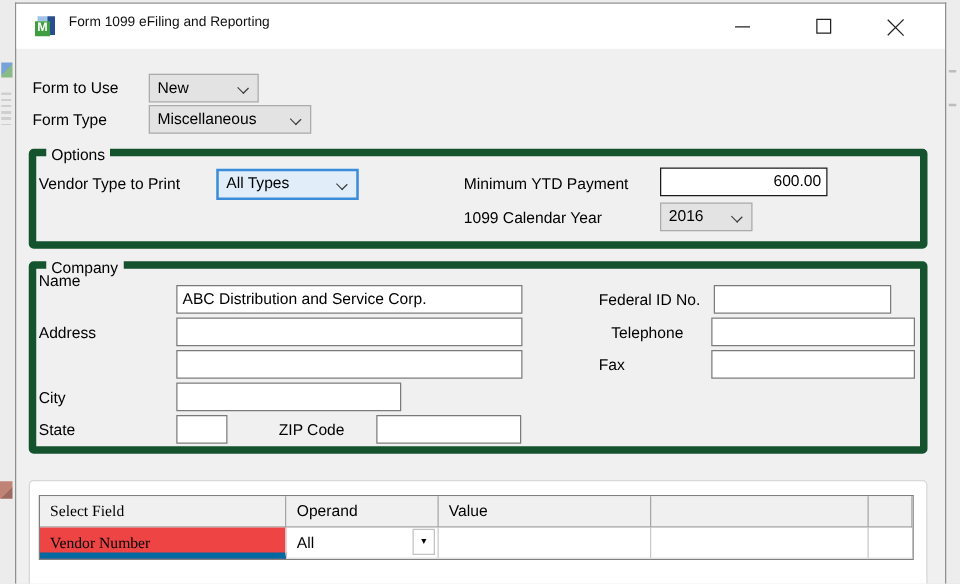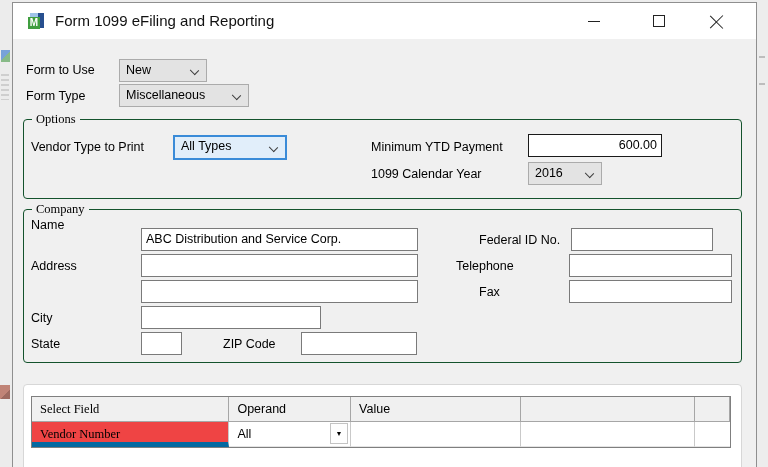--- a/index.html
+++ b/index.html
@@ -21,21 +21,21 @@
 
   
   .window { position:absolute; left:12px; top:2px; width:745px; height:465px;
     background:#f0f0f0; border:1px solid #8f8f8f; border-bottom:none; overflow:hidden; }
   .titlebar { position:absolute; left:0; top:0; width:100%; height:36px; background:#fff; }
   .app-icon { position:absolute; left:15px; top:10px; width:17px; height:16px; }
   .app-icon .grn { position:absolute; left:0; bottom:0; width:12px; height:12px; background:#3f9e3f;
      color:#fff; font-size:10px; font-weight:bold; line-height:12px; text-align:center; }
   .app-icon .blu { position:absolute; right:1px; top:0; width:6px; height:15px; background:#274f8f; }
   .app-icon .lb  { position:absolute; left:2px; top:0; width:9px; height:4px; background:#9fc4e8; }
-  .title-text { position:absolute; left:42px; top:9px; font-size:15px; color:#111; }
+  .title-text { position:absolute; left:42px; top:9px; font-size:11px; color:#111; }
   .winbtn { position:absolute; top:0; width:34px; height:36px; cursor:default; }
   .btn-min { left:564px; } .btn-max { left:629px; } .btn-close { left:686px; }
   .glyph-min { position:absolute; left:11px; top:18px; width:12px; height:1px; background:#222; }
   .glyph-max { position:absolute; left:11px; top:12px; width:12px; height:12px; border:1px solid #222; }
   .glyph-close { position:absolute; left:10px; top:11px; width:14px; height:14px; }
   .glyph-close:before, .glyph-close:after { content:""; position:absolute; left:7px; top:-1px;
      width:1.4px; height:18px; background:#222; }
   .glyph-close:before { transform:rotate(45deg); } .glyph-close:after { transform:rotate(-45deg); }
 
   .label { position:absolute; white-space:nowrap; }
@@ -47,21 +47,21 @@
      border-right:1.4px solid #3c3c3c; border-bottom:1.4px solid #3c3c3c; transform:rotate(45deg) scaleY(.9); }
   .combo.focused { background:#e1eefa; border:2px solid #3a8bd8; padding-top:2px; }
   .combo.focused .chev { top:7px; }
 
   
   .tbox { position:absolute; height:23px; background:#fff; border:1px solid #7a7a7a; padding:3px 4px 0 4px; }
   .tbox.dark { border-color:#1a1a1a; }
   .tbox.right { text-align:right; }
 
   
-  .groupbox { position:absolute; border:1px solid #14532d; border-radius:4px;font-family:Liberation Serif, serif; }
+  .groupbox { position:absolute; border:6px solid #14532d; border-radius:4px; }
   .legend { position:absolute; top:-8px; left:8px; background:#f0f0f0; padding:0 4px; }
 
   
   .panel { position:absolute; left:10px; top:381px; width:719px; height:95px;
      background:#fff; border:1px solid #d7d7d7; border-radius:4px; }
 
   
   .grid { position:absolute; left:18px; top:393px; width:700px; border:1px solid #7f7f7f; background:#fff; }
   .grid-row { display:flex; height:25px; }
   .grid-row.header { background:#f0f0f0; }
@@ -168,21 +168,21 @@
     <div class="label" style="left:210px;top:334px;">ZIP Code</div>
     <div class="tbox" style="left:288px;top:329px;width:116px;">
       <span></span>
     </div>
 
     <div class="label" style="left:466px;top:230px;">Federal ID No.</div>
     <div class="tbox" style="left:558px;top:225px;width:142px;">
       <span></span>
     </div>
 
-    <div class="label" style="left:443px;top:256px;">Telephone</div>
+    <div class="label" style="left:476px;top:256px;">Telephone</div>
     <div class="tbox" style="left:556px;top:251px;width:163px;">
       <span></span>
     </div>
 
     <div class="label" style="left:466px;top:282px;">Fax</div>
     <div class="tbox" style="left:556px;top:277px;width:163px;">
       <span></span>
     </div>
 
     <div class="panel"></div>

